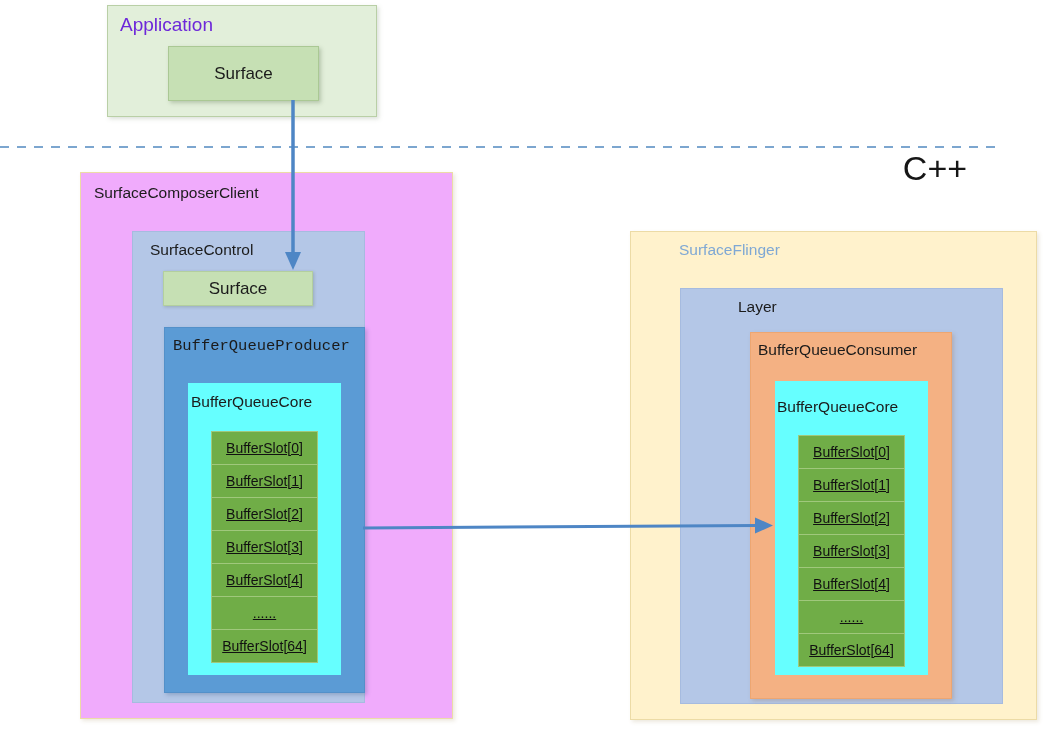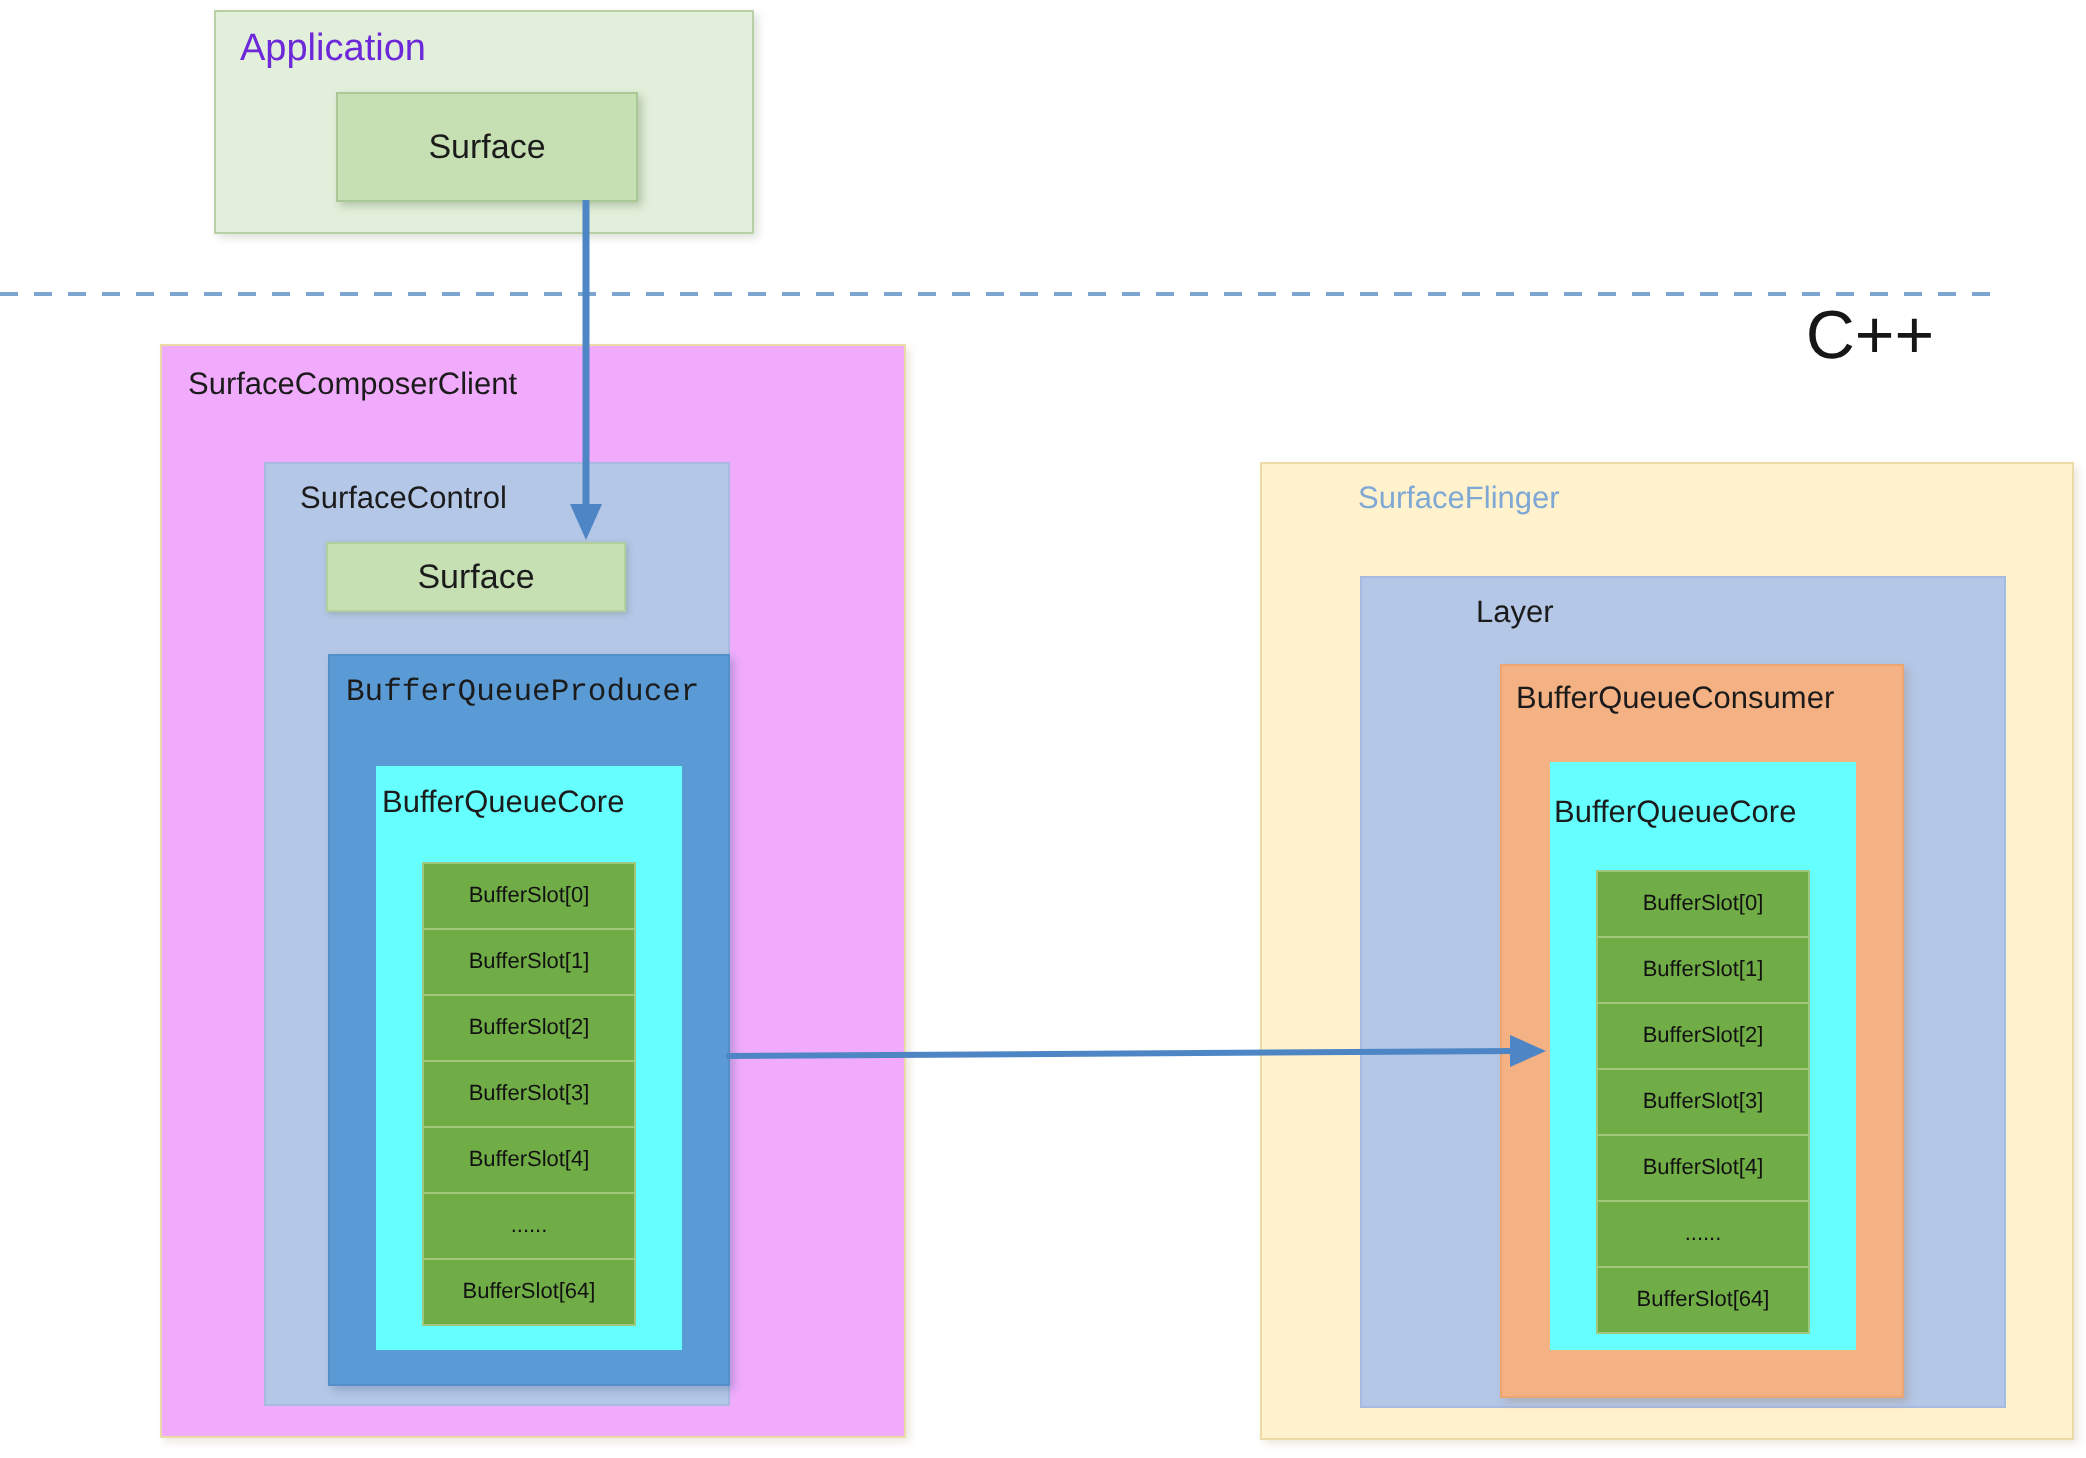--- a/index.html
+++ b/index.html
@@ -18,21 +18,21 @@
   .scc-label{left:13px;top:11px;font-size:15.5px;}
   .sc-box{left:51px;top:58px;width:233px;height:472px;background:#B4C7E7;border:1px solid #a6bbdf;}
   .sc-label{left:17px;top:9px;font-size:15.5px;}
   .sc-surface{left:30px;top:39px;width:150px;height:35px;background:#C6E0B4;border:1px solid #b3cf9e;display:flex;align-items:center;justify-content:center;font-size:17px;box-shadow:1px 1px 3px rgba(90,110,80,.3);}
   .bqp-box{left:31px;top:95px;width:201px;height:366px;background:#5B9BD5;border:1px solid #5390c9;box-shadow:2px 2px 4px rgba(60,90,130,.3);}
   .bqp-label{left:8px;top:9px;font-size:15.5px;font-family:Liberation Mono, monospace;}
   .bqc-box{left:23px;top:55px;width:153px;height:292px;background:#66FFFF;}
   .bqc-label{left:3px;top:10px;font-size:15.5px;}
   .slots-left{left:23px;top:48px;width:107px;}
   .slots-right{left:23px;top:54px;width:107px;}
-  .slot{box-sizing:border-box;height:34px;margin-top:-1px;background:#70AD47;border:1.5px solid #a0c87c;display:flex;align-items:center;justify-content:center;font-size:11px;color:#111;}
+  .slot{box-sizing:border-box;height:34px;margin-top:-1px;background:#70AD47;border:1.5px solid #a0c87c;display:flex;align-items:center;justify-content:center;font-size:14px;color:#111;text-decoration:underline;}
   .slot:first-child{margin-top:0;}
 
   
   .sf-box{left:630px;top:231px;width:407px;height:489px;background:#FFF2CC;border:1px solid #ecdba6;box-shadow:2px 2px 4px rgba(160,140,90,.2);}
   .sf-label{left:48px;top:9px;font-size:15.5px;color:#7FA8D4;}
   .layer-box{left:49px;top:56px;width:323px;height:416px;background:#B4C7E7;border:1px solid #a6bbdf;padding-left:32px;}
   .layer-label{left:57px;top:9px;font-size:15.5px;}
   .bqcons-box{left:69px;top:43px;width:202px;height:367px;background:#F4B183;border:1px solid #eda671;box-shadow:2px 2px 4px rgba(150,100,60,.25);}
   .bqcons-label{left:7px;top:8px;font-size:15.5px;}
   .bqc2-box{left:24px;top:48px;width:153px;height:294px;background:#66FFFF;}

